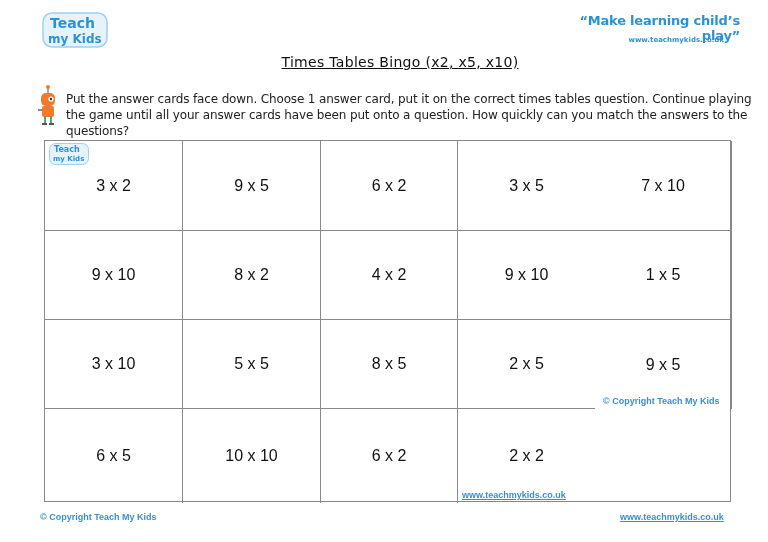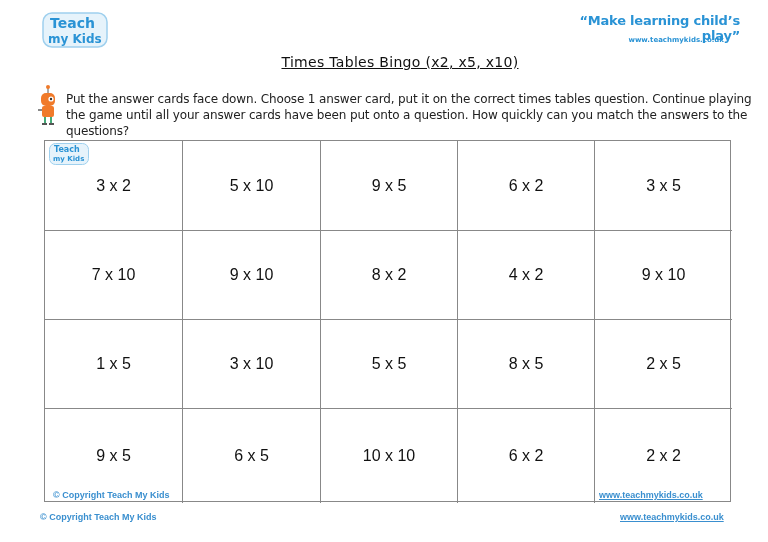--- a/index.html
+++ b/index.html
@@ -100,23 +100,20 @@
     <div class="cell-logo">
       <svg width="40" height="22" viewBox="0 0 40 22">
         <rect x="0.5" y="0.5" width="39" height="21" rx="6" fill="#e6f3fb" stroke="#9fd0ee"></rect>
         <text x="5" y="9" font-family="DejaVu Sans, sans-serif" font-weight="bold" font-size="8" fill="#2a93d5">Teach</text>
         <text x="4" y="18" font-family="DejaVu Sans, sans-serif" font-weight="bold" font-size="7" fill="#2a93d5">my Kids</text>
       </svg>
     </div>
     <span>3 x 2</span>
   </div>
   <div class="cell">
-      <span>5 x 10</span>
-    </div>
-  <div class="cell">
       <span>9 x 5</span>
     </div>
   <div class="cell">
       <span>6 x 2</span>
     </div>
   <div class="cell last-col">
       <span>3 x 5</span>
     </div>
 
   <div class="cell">

